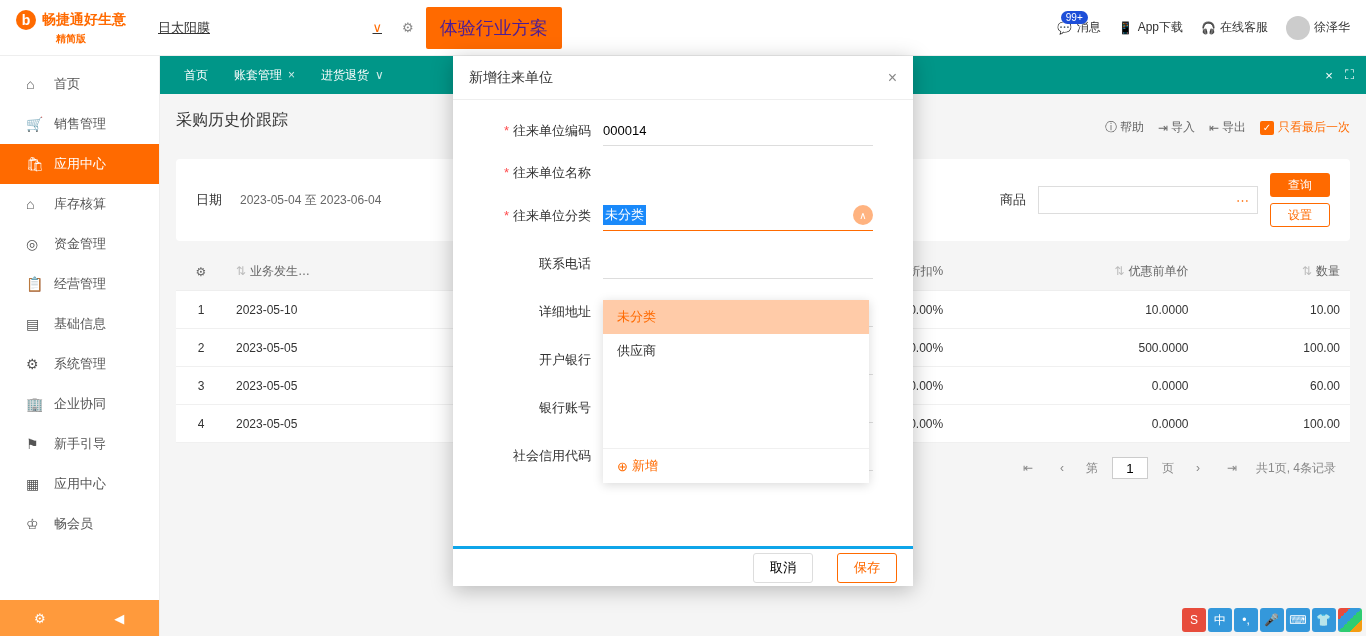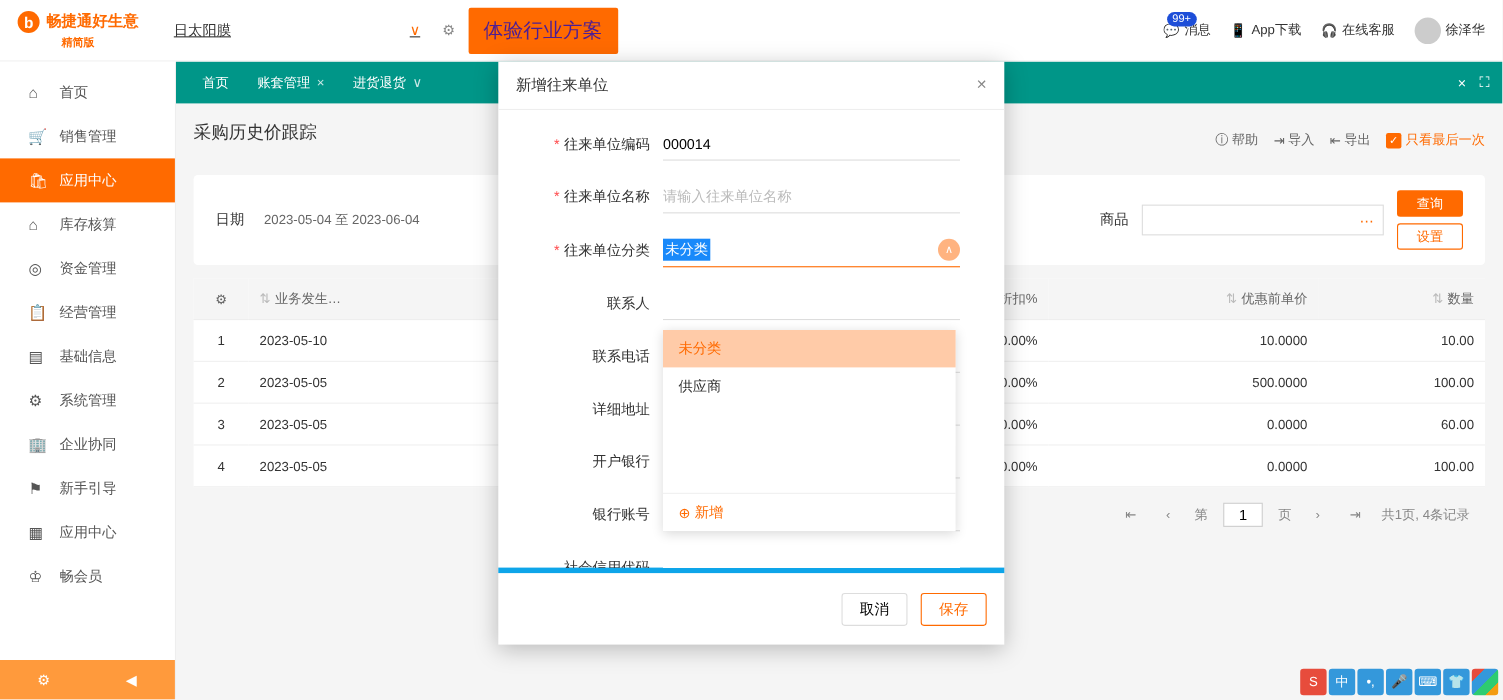--- a/index.html
+++ b/index.html
@@ -77,21 +77,21 @@
     .form-input::placeholder { color: #bbb; }
     .select-wrap { flex: 1; position: relative; display: flex; align-items: center; border-bottom: 1px solid #ff6a00; }
     .select-value { flex: 1; height: 30px; display: flex; align-items: center; }
     .select-value span { background: #1989fa; color: #fff; padding: 1px 2px; }
     .select-toggle { width: 20px; height: 20px; border-radius: 50%; background: #ffb380; color: #fff; display: flex; align-items: center; justify-content: center; font-size: 10px; cursor: pointer; }
     .dropdown { position: absolute; top: 200px; left: 150px; right: 44px; background: #fff; box-shadow: 0 2px 10px rgba(0,0,0,0.15); z-index: 30; }
     .dropdown-item { padding: 8px 14px; cursor: pointer; font-size: 13px; }
     .dropdown-item.selected { background: #ffcba8; color: #ff6a00; }
     .dropdown-footer { padding: 8px 14px; border-top: 1px solid #f0f0f0; }
     .add-new { color: #ff6a00; cursor: pointer; display: flex; align-items: center; gap: 4px; font-size: 13px; }
-    .modal-footer { height: 70px; display: flex; align-items: center; justify-content: flex-end; gap: 12px; padding: 0 16px; border-top: 5px solid #0ea5e9; }
+    .modal-footer { height: 40px; display: flex; align-items: center; justify-content: flex-end; gap: 24px; padding: 0 16px; border-top: 3px solid #0ea5e9; }
     .btn-cancel { width: 60px; height: 30px; border: 1px solid #ddd; background: #fff; border-radius: 3px; cursor: pointer; }
     .btn-save { width: 60px; height: 30px; border: 1px solid #ff6a00; color: #ff6a00; background: #fff; border-radius: 3px; cursor: pointer; }
     
     
     .ime-bar { position: absolute; bottom: 4px; right: 4px; display: flex; gap: 2px; z-index: 50; }
     .ime-item { width: 24px; height: 24px; display: flex; align-items: center; justify-content: center; font-size: 12px; color: #fff; border-radius: 3px; }
     .ime-red { background: #e74c3c; }
     .ime-blue { background: #3498db; }
     .ime-multi { background: linear-gradient(135deg,#e74c3c 25%,#3498db 25%,#3498db 50%,#2ecc71 50%,#2ecc71 75%,#f39c12 75%); }
   </style>
@@ -308,35 +308,30 @@
     <span class="modal-title">新增往来单位</span>
     <span class="modal-close">×</span>
   </div>
   <div class="modal-body">
     <div class="form-row">
         <div class="form-label"><span class="req">*</span><span>往来单位编码</span></div>
         <input class="form-input" value="000014" style="">
       </div>
     <div class="form-row">
         <div class="form-label"><span class="req">*</span><span>往来单位名称</span></div>
-        <input class="form-input" placeholder="请输入往来单位名称" style="">
       </div>
     <div class="form-row">
         <div class="form-label"><span class="req">*</span><span>往来单位分类</span></div>
       <div class="select-wrap">
         <div class="select-value">
             <span>未分类</span>
           </div>
         <div class="select-toggle">∧</div>
       </div>
     </div>
-    <div class="form-row">
-        <div class="form-label">联系人</div>
-        <input class="form-input" style="">
-      </div>
     <div class="form-row">
         <div class="form-label">联系电话</div>
         <input class="form-input" style="">
       </div>
     <div class="form-row">
         <div class="form-label">详细地址</div>
         <input class="form-input" style="">
       </div>
     <div class="form-row">
         <div class="form-label">开户银行</div>

